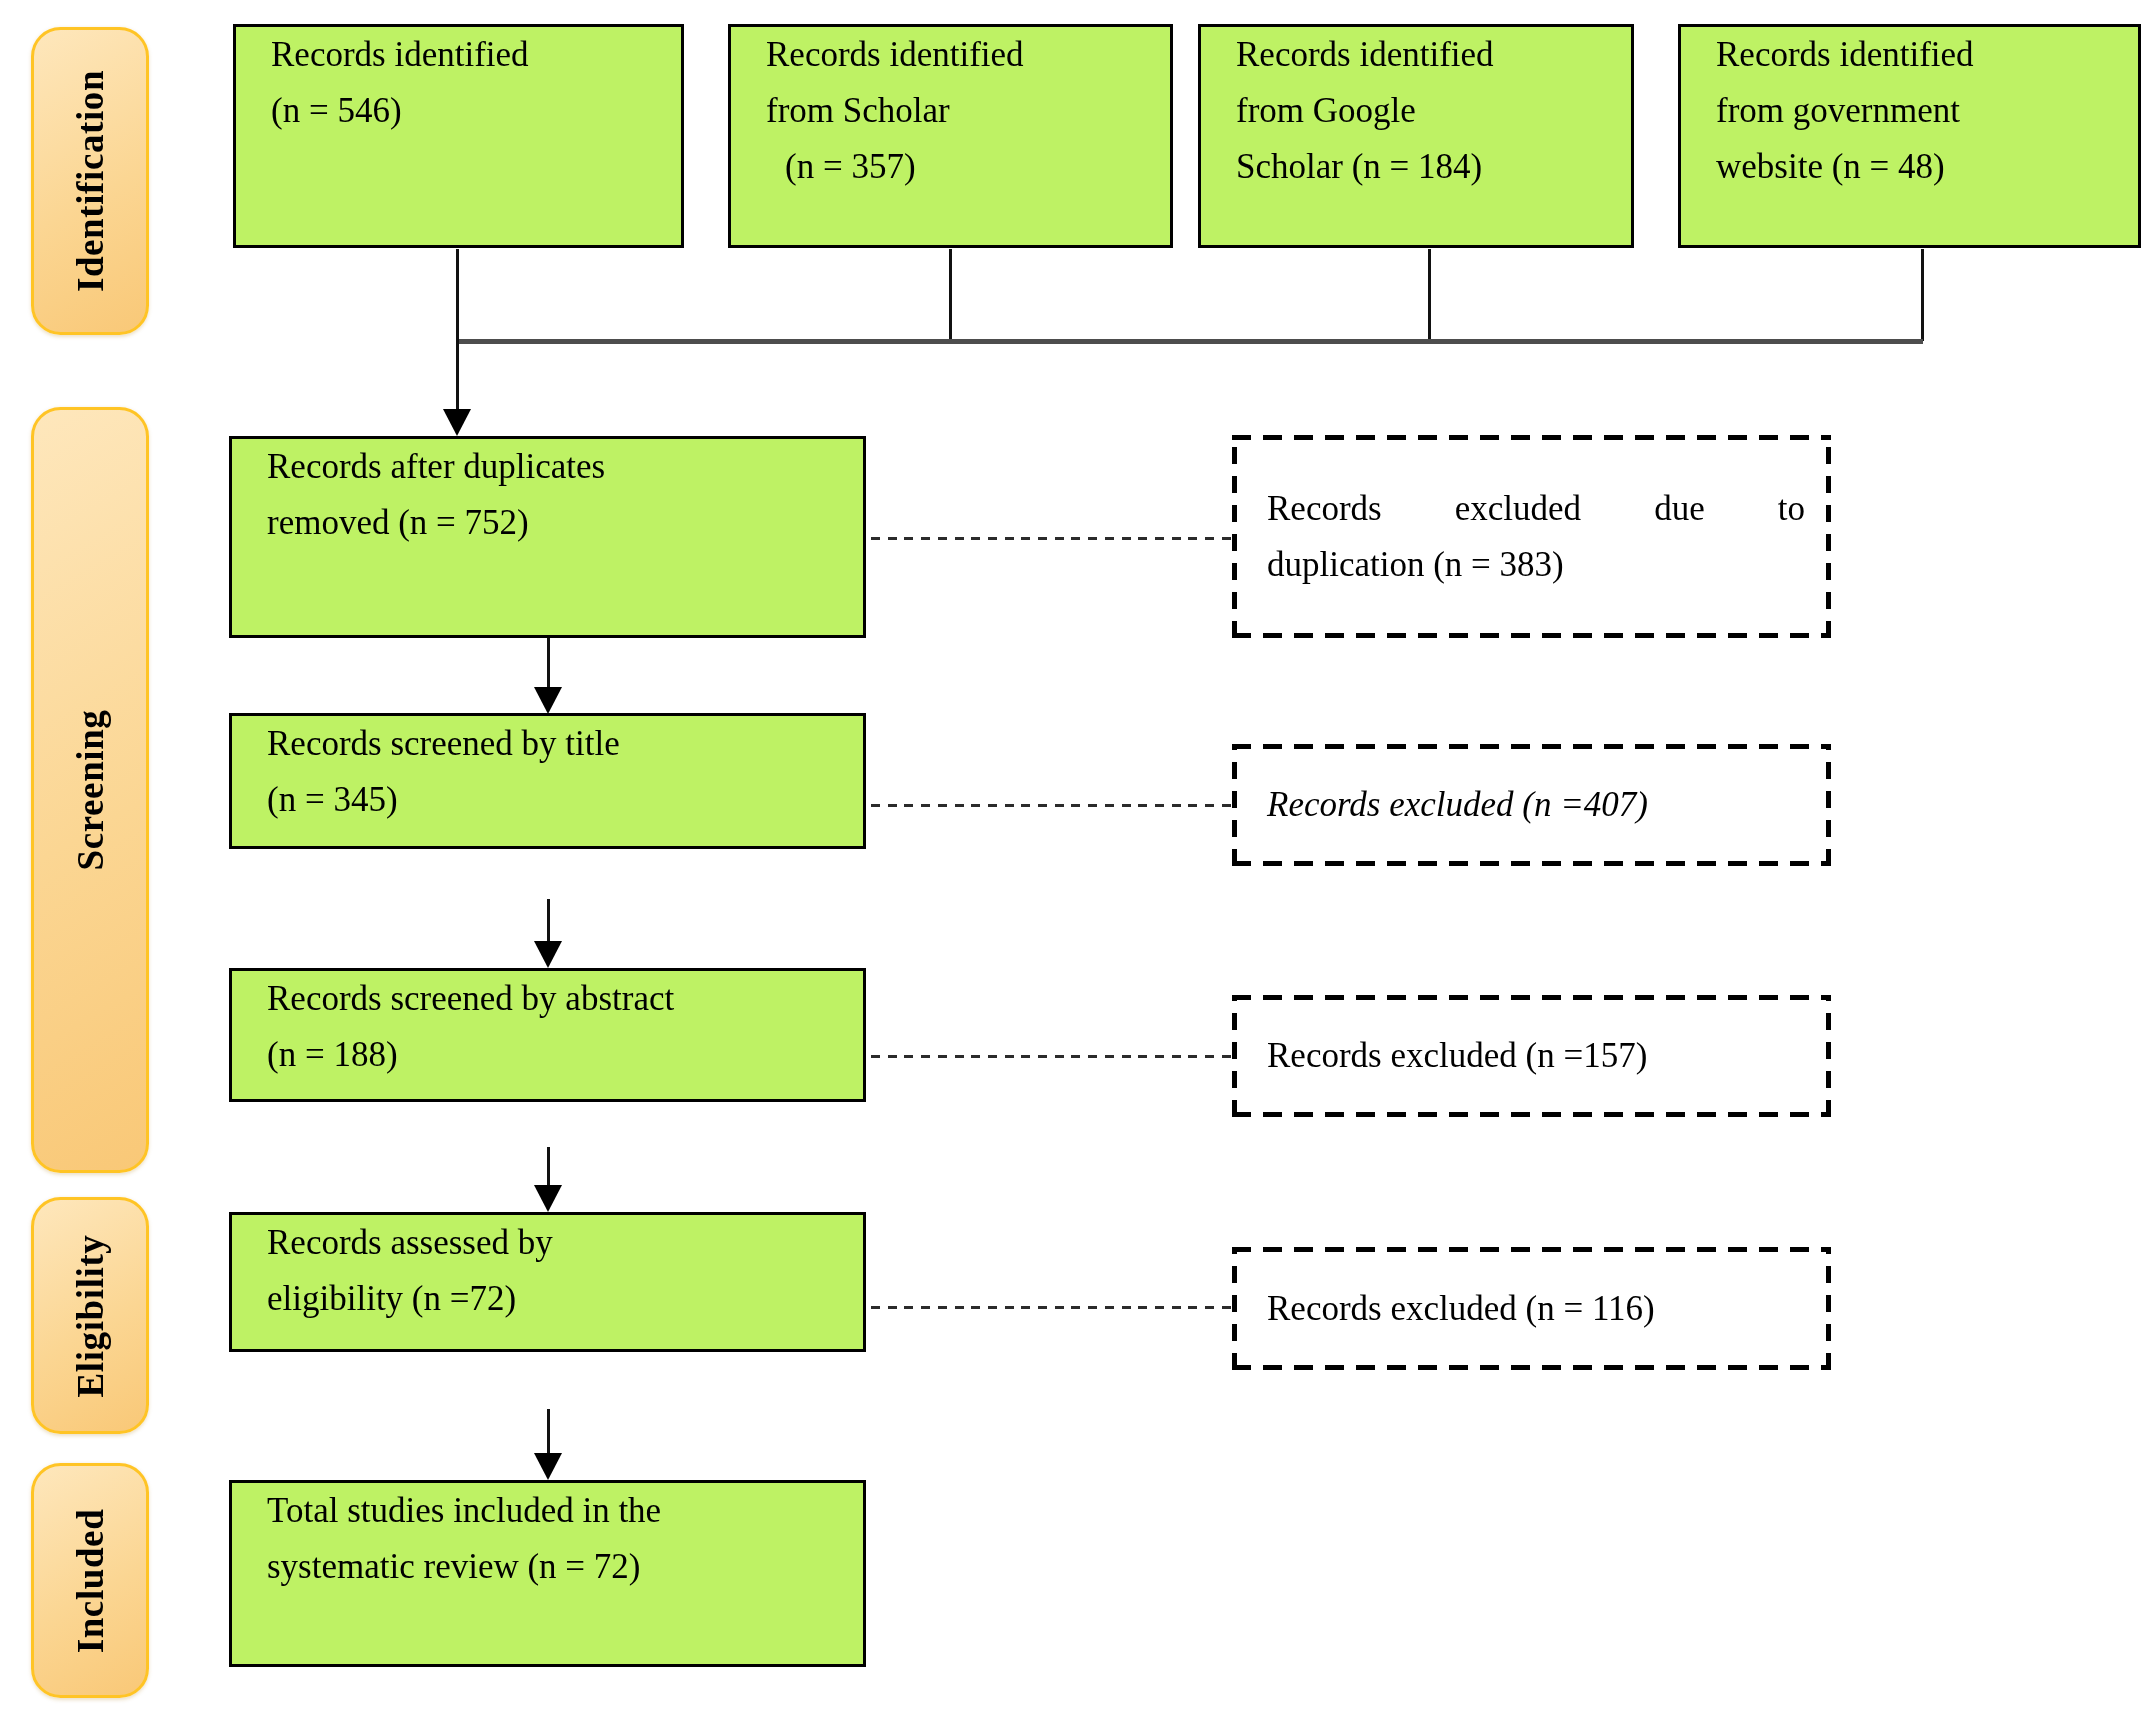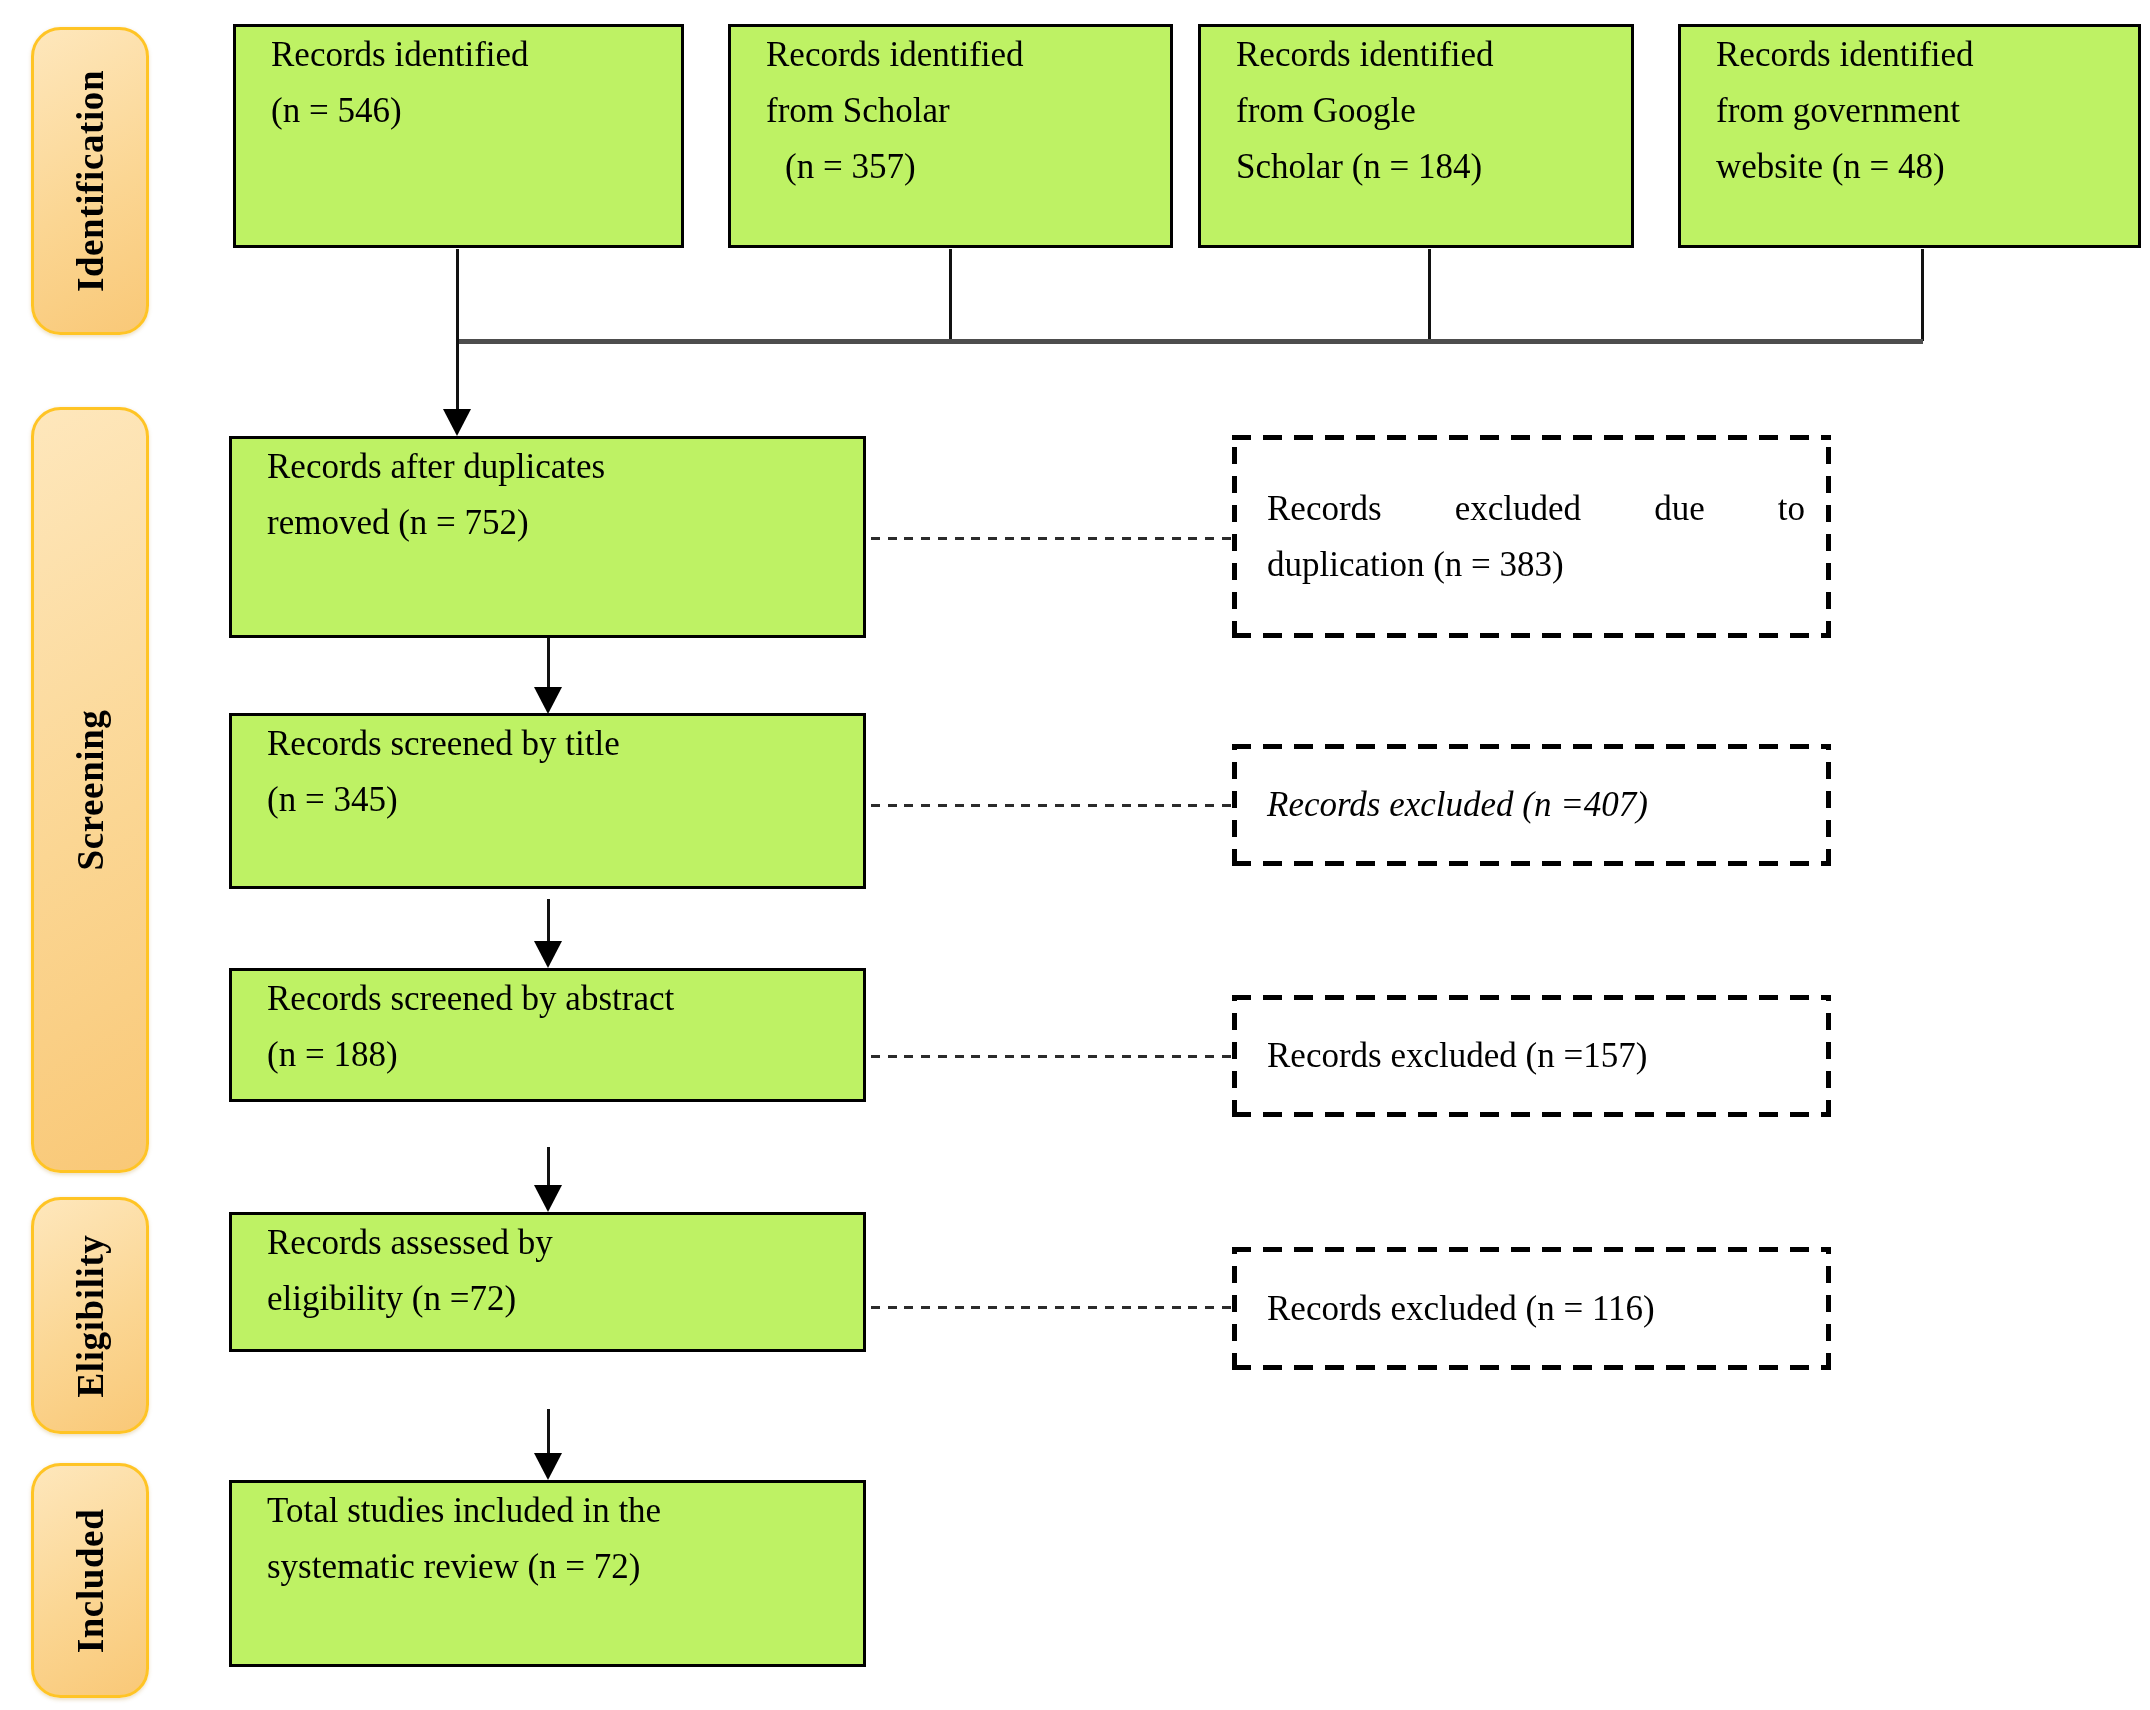--- a/index.html
+++ b/index.html
@@ -117,21 +117,21 @@
   <div class="vline" style="left:1921px;top:249px;height:92px;"></div>
   <div class="hline" style="left:456px;top:339px;width:1467px;"></div>
 
   <div class="vline" style="left:456px;top:339px;height:72px;"></div>
   <div class="ahead" style="left:443px;top:409px;"></div>
 
   <div class="box" style="left:229px;top:436px;width:637px;height:202px;">
     <div class="ln">Records after duplicates</div>
     <div class="ln">removed (n = 752)</div>
   </div>
-  <div class="box" style="left:229px;top:713px;width:637px;height:176px;">
+  <div class="box" style="left:229px;top:713px;width:637px;height:136px;">
     <div class="ln">Records screened by title</div>
     <div class="ln">(n = 345)</div>
   </div>
   <div class="box" style="left:229px;top:968px;width:637px;height:134px;">
     <div class="ln">Records screened by abstract</div>
     <div class="ln">(n = 188)</div>
   </div>
   <div class="box" style="left:229px;top:1212px;width:637px;height:140px;">
     <div class="ln">Records assessed by</div>
     <div class="ln">eligibility (n =72)</div>

